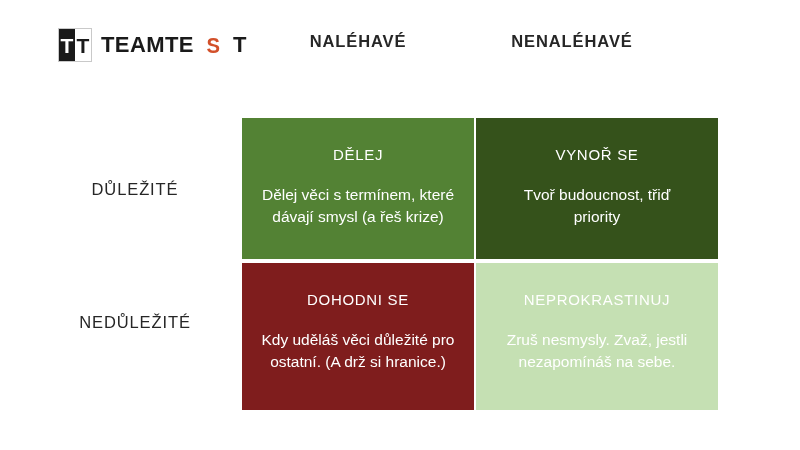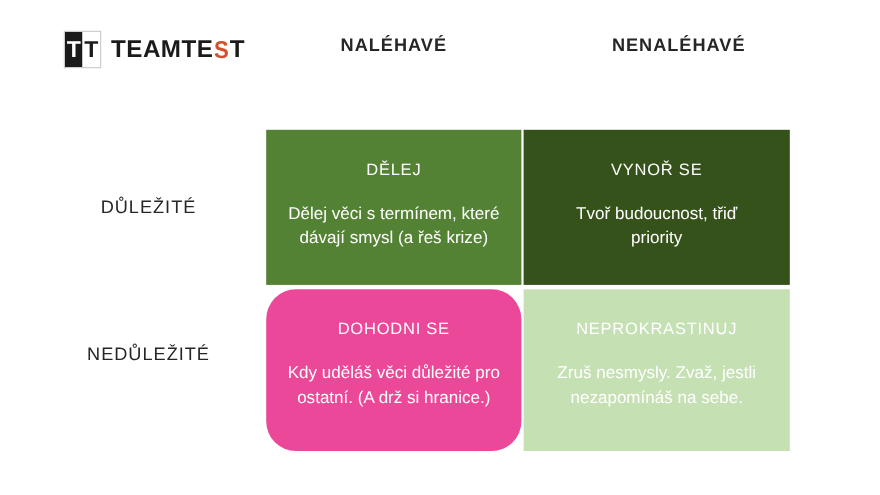--- a/index.html
+++ b/index.html
@@ -64,41 +64,42 @@
   .logo-t.on-light { color: #1a1a1a; }
   .logo-word {
     font-family: "Liberation Sans", sans-serif;
     font-weight: bold;
     font-size: 22px;
     letter-spacing: 0.4px;
     color: #1a1a1a;
     white-space: nowrap;
     display: flex;
     align-items: baseline;
+    gap: 12px;
   }
   .logo-word .accent {
     color: #d2502a;
     font-style: normal;
     position: relative;
     display: inline-block;
     transform: translateY(1px) scaleX(0.92);
   }
 
   
   .col-header {
     position: absolute;
     top: 32px;
     font-size: 16.5px;
     color: #262626;
     letter-spacing: 0.9px;
     text-align: center;
     font-weight: bold;
   }
   #col-urgent   { left: 242px; width: 232px; }
-  #col-noturgent{ left: 496px; width: 242px; }
+  #col-noturgent{ left: 451px; width: 242px; }
 
   
   .row-header {
     position: absolute;
     left: 40px;
     width: 190px;
     text-align: center;
     font-size: 16.5px;
     color: #262626;
     letter-spacing: 0.9px;
@@ -139,21 +140,21 @@
   }
   .cell-body {
     font-size: 15.5px;
     line-height: 1.42;
     margin-top: 20px;
     font-weight: normal;
     max-width: 205px;
   }
   #cell-do          { background: #538234; }
   #cell-emerge      { background: #35521b; }
-  #cell-negotiate   { background: #ec4899; border-radius: 27px; }
+  #cell-negotiate   { background: #7f1d1d; }
   #cell-dont        { background: #c5e0b3; }
   #cell-emerge .cell-body { max-width: 180px; }
   #cell-negotiate .cell-body,
   #cell-dont .cell-body { max-width: 215px; }
 </style>
 </head>
 <body>
 
 <div class="slide">
 

